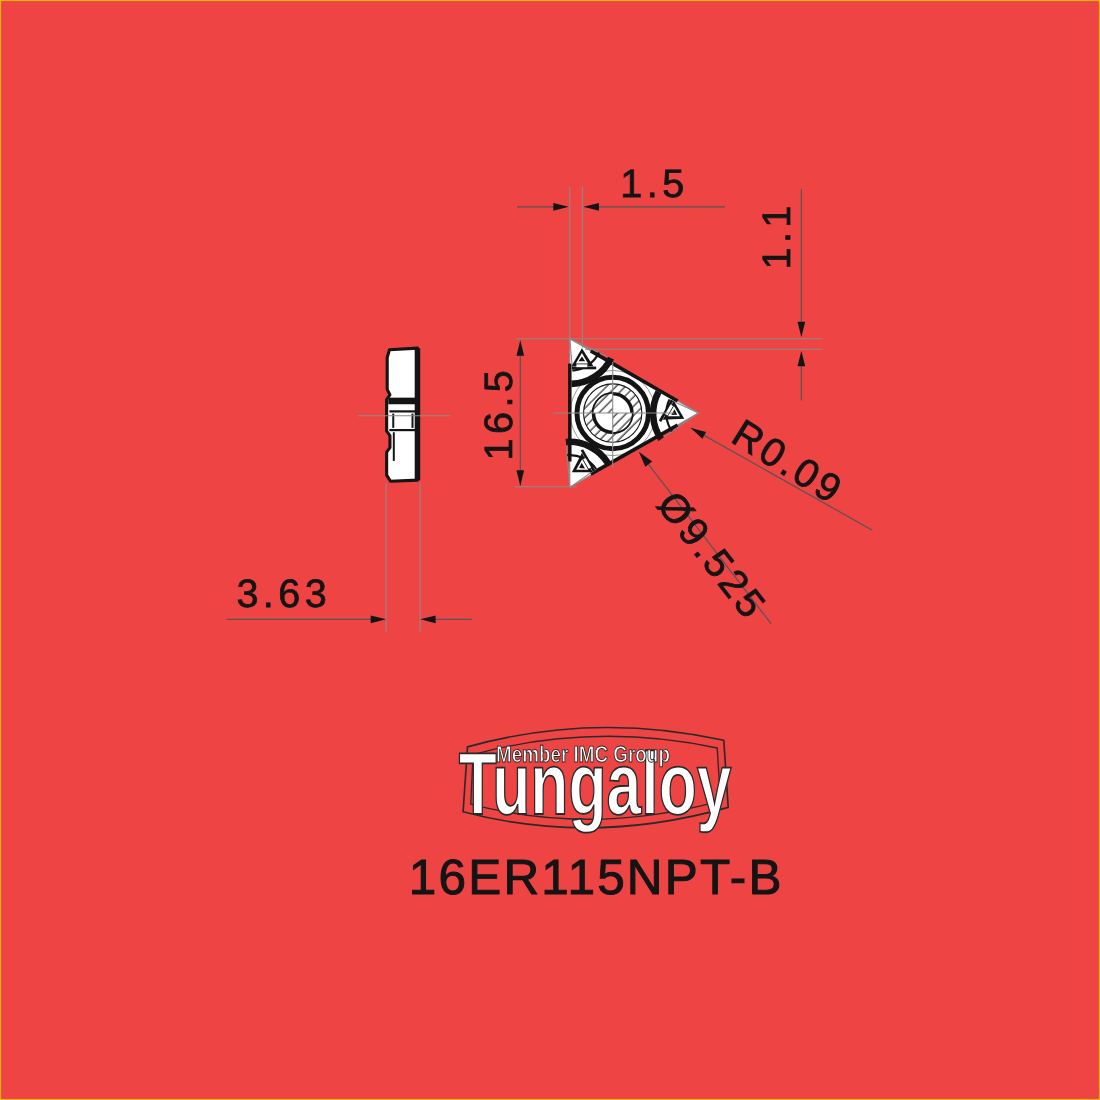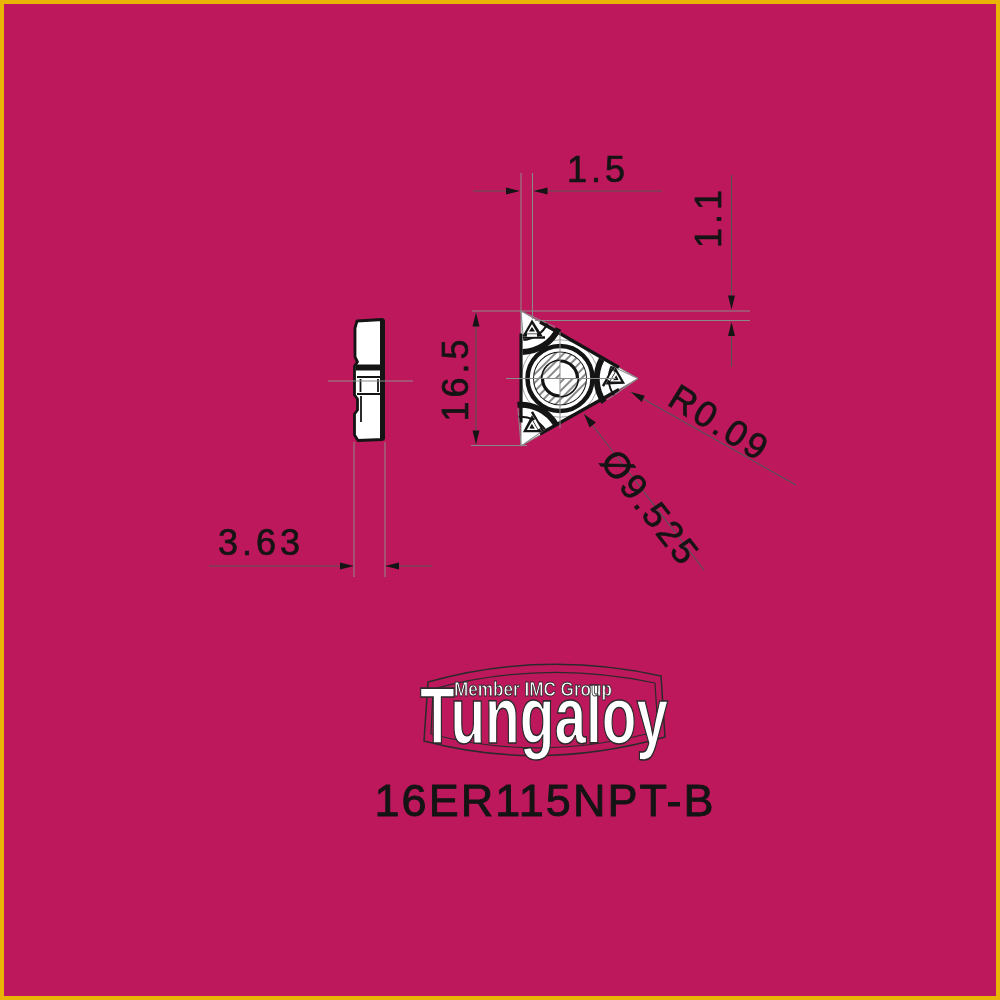--- a/index.html
+++ b/index.html
@@ -1,19 +1,19 @@
 <!DOCTYPE html>
 <html><head>
 <meta charset="utf-8">
 <style>
   html,body { margin:0; padding:0; background:#fff; }
   .stage {
     position:relative; width:1000px; height:1000px;
-    background:#be185d; box-sizing:border-box;
-    border:4px solid #eab308;
+    background:#ef4444; box-sizing:border-box;
+    border:1px solid #eab308;
     font-family:"Liberation Sans", sans-serif;
   }
   svg { display:block; }
   .dim-text {
     font-family:"Liberation Sans", sans-serif;
     font-size:36px; fill:#141414; stroke:#141414; stroke-width:0.7px;
     letter-spacing:4px;
   }
   .leader-text {
     font-family:"Liberation Sans", sans-serif;

